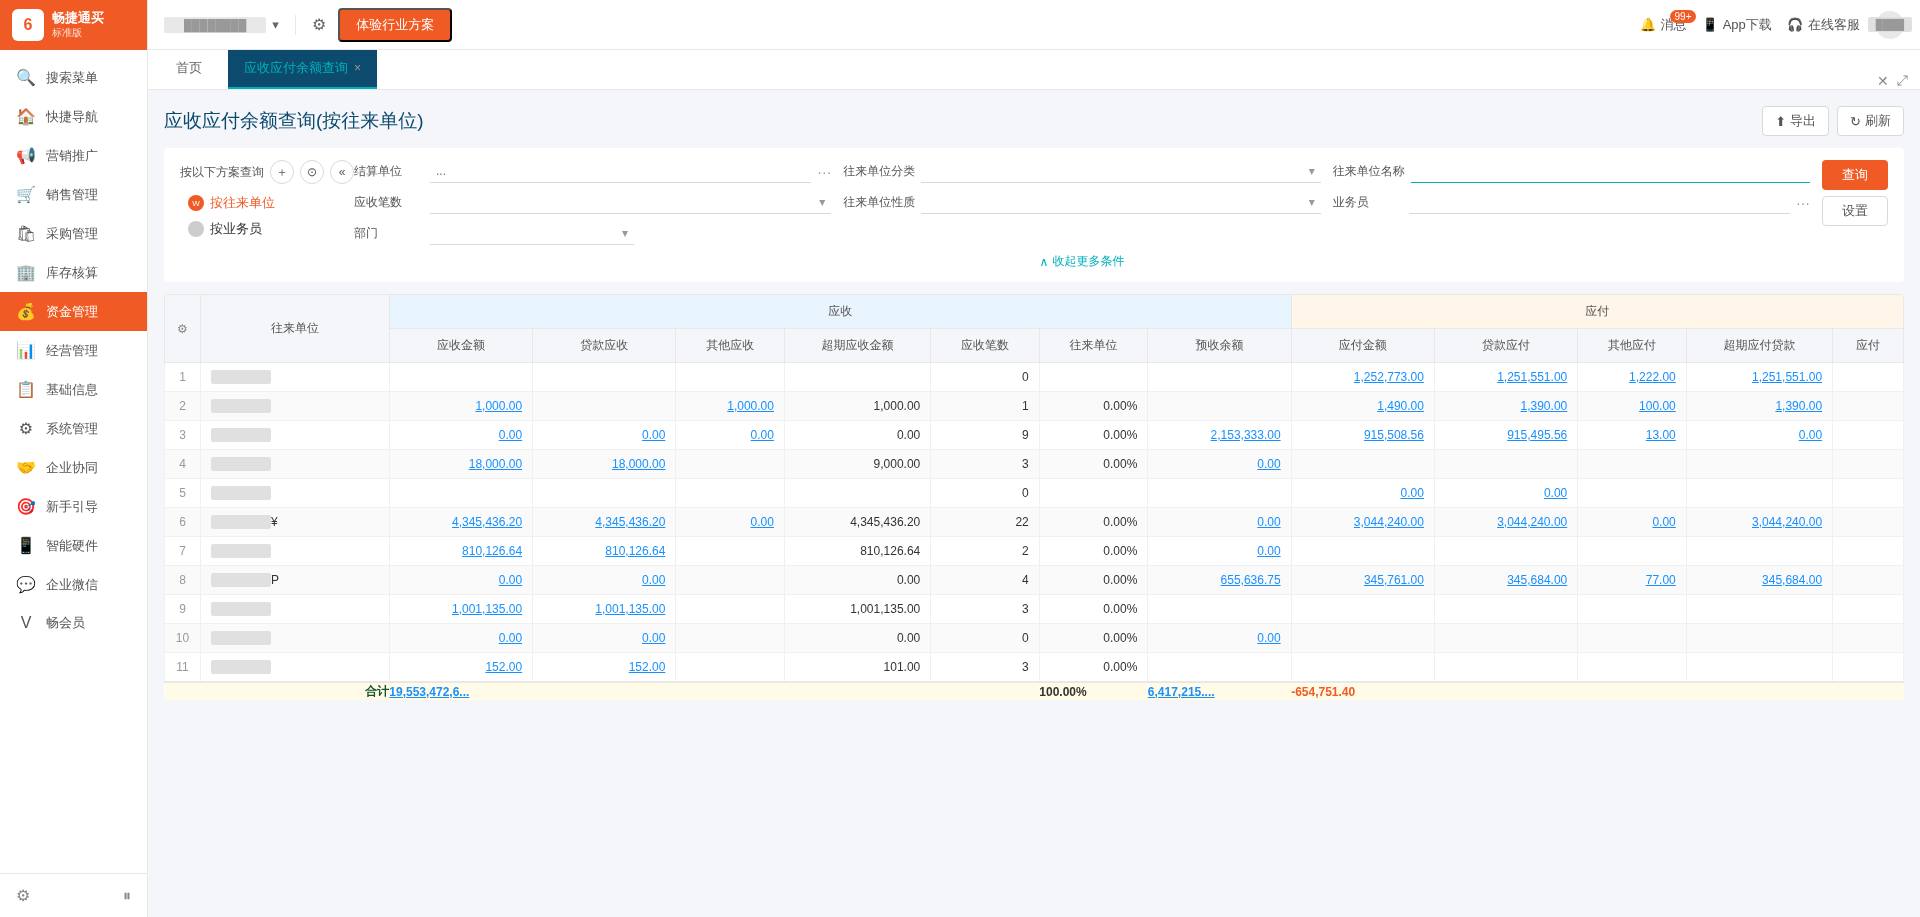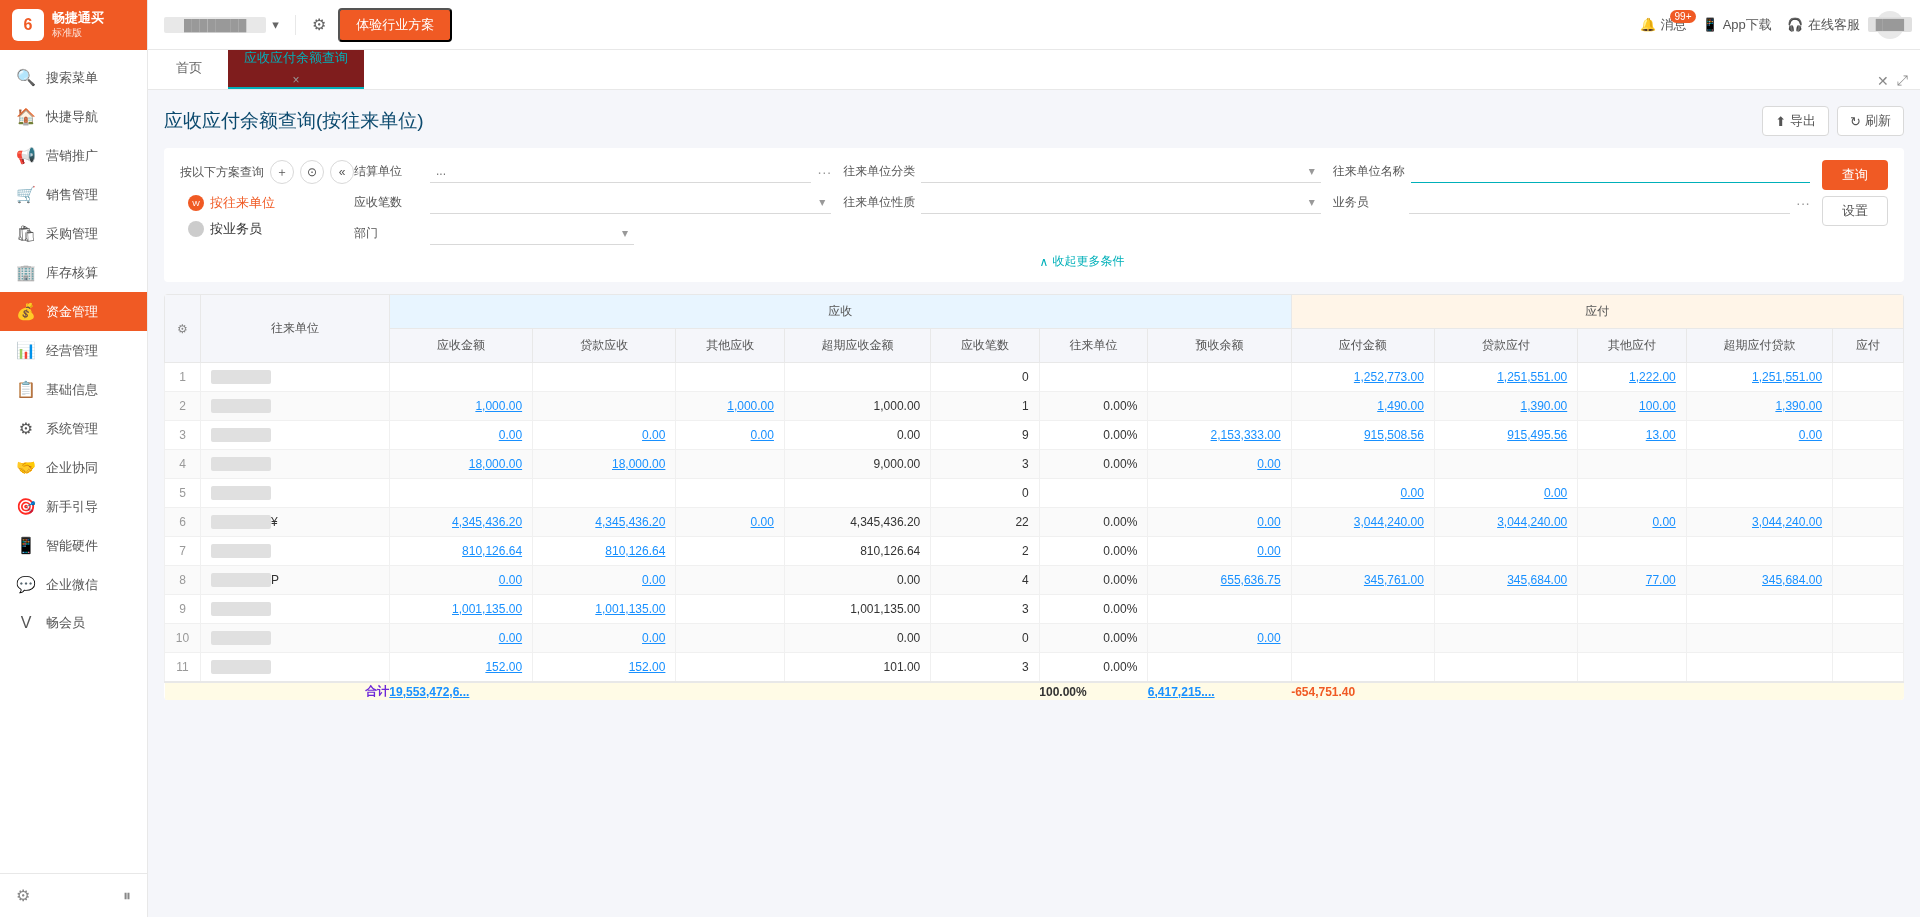--- a/index.html
+++ b/index.html
@@ -109,22 +109,21 @@
       height: 40px;
       display: flex; align-items: center; gap: 6px;
       cursor: pointer;
       font-size: 13px;
       color: #666;
       border-bottom: 2px solid transparent;
     }
     .tab.active {
       color: #00b0b9;
       border-bottom-color: #00b0b9;
-      background: #7f1d1d;
-      flex-direction: column;
+      background: #0c4a6e;
     }
     .tab-close { font-size: 12px; color: #999; cursor: pointer; }
 
     
     .page-content {
       flex: 1;
       padding: 16px;
       background: #f5f6fa;
     }
 
@@ -222,21 +221,21 @@
       padding: 7px 10px;
       text-align: right;
       white-space: nowrap;
       color: #333;
     }
     tbody tr td:first-child { text-align: center; color: #999; }
     tbody tr td:nth-child(2) { text-align: left; color: #333; }
     tbody tr:nth-child(even) { background: #fafafa; }
     .cell-link { color: #1890ff; cursor: pointer; text-decoration: underline; }
     .tfoot-row td { background: #fffbe6; font-weight: bold; border-top: 2px solid #e8e8e8; }
-    .tfoot-row td:first-child { text-align: right; color: #6d28d9; }
+    .tfoot-row td:first-child { text-align: right; color: #14532d; }
     .tfoot-row td:nth-child(2) { text-align: left; }
     .negative { color: #f05a24; }
 
     
     .table-settings-icon { cursor: pointer; color: #888; }
   </style>
 </head>
 <body>
 
 <div class="sidebar">

